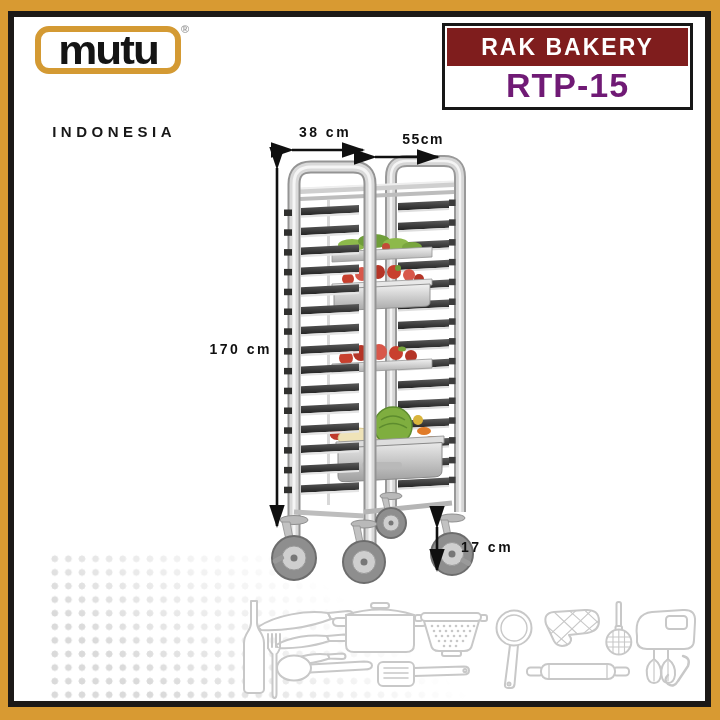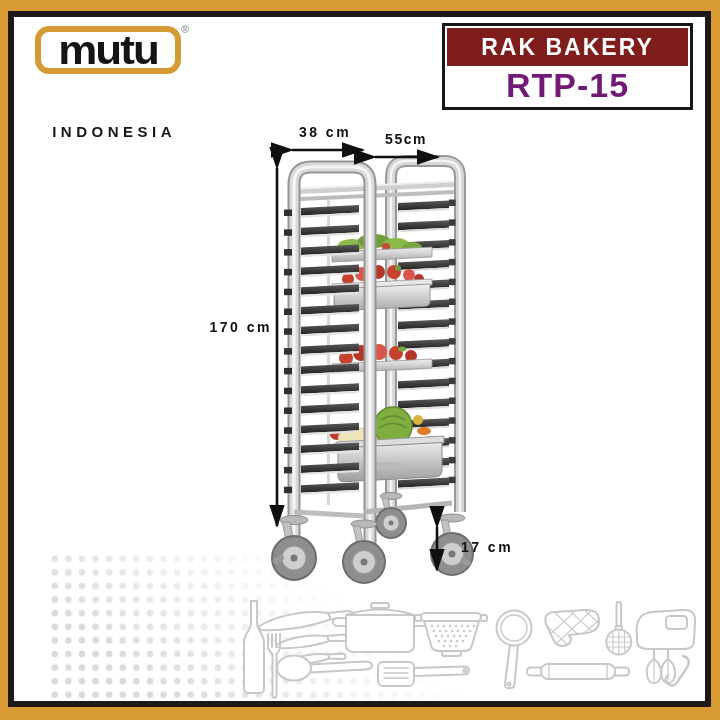--- a/index.html
+++ b/index.html
@@ -18,22 +18,22 @@
   
   .prod-box{left:442px;top:23px;width:251px;height:87px;border:3px solid #171717;
     box-sizing:border-box;background:#fff;padding:2px;display:flex;flex-direction:column;}
   .prod-title{background:#7f1d1d;color:#fff;flex:0 0 38px;display:flex;align-items:center;
     justify-content:center;font-weight:bold;font-size:23px;letter-spacing:2px;}
   .prod-model{flex:1;display:flex;align-items:center;justify-content:center;
     color:#701a75;font-weight:bold;font-size:34px;letter-spacing:1px;}
   
   .dim{font-weight:bold;color:#101010;font-size:14px;letter-spacing:2.5px;white-space:nowrap;}
   .dim-w{left:282px;top:124px;width:86px;text-align:center;}
-  .dim-d{left:368px;top:131px;width:76px;text-align:center;letter-spacing:1.5px;}
-  .dim-h{left:200px;top:319px;width:72px;text-align:right;}
+  .dim-d{left:368px;top:131px;width:76px;text-align:right;letter-spacing:1.5px;}
+  .dim-h{left:200px;top:341px;width:72px;text-align:right;}
   .dim-c{left:447px;top:539px;width:80px;text-align:center;}
   
   .halftone{left:48px;top:552px;width:548px;height:148px;
     background-image:radial-gradient(circle,#dadada 0 3.1px,transparent 3.7px);
     background-size:13.6px 13.6px;
     -webkit-mask-image:linear-gradient(38deg,#000 0 16%,transparent 58%);
     mask-image:linear-gradient(38deg,#000 0 16%,transparent 58%);}
   svg{display:block;}
 </style>
 </head>

